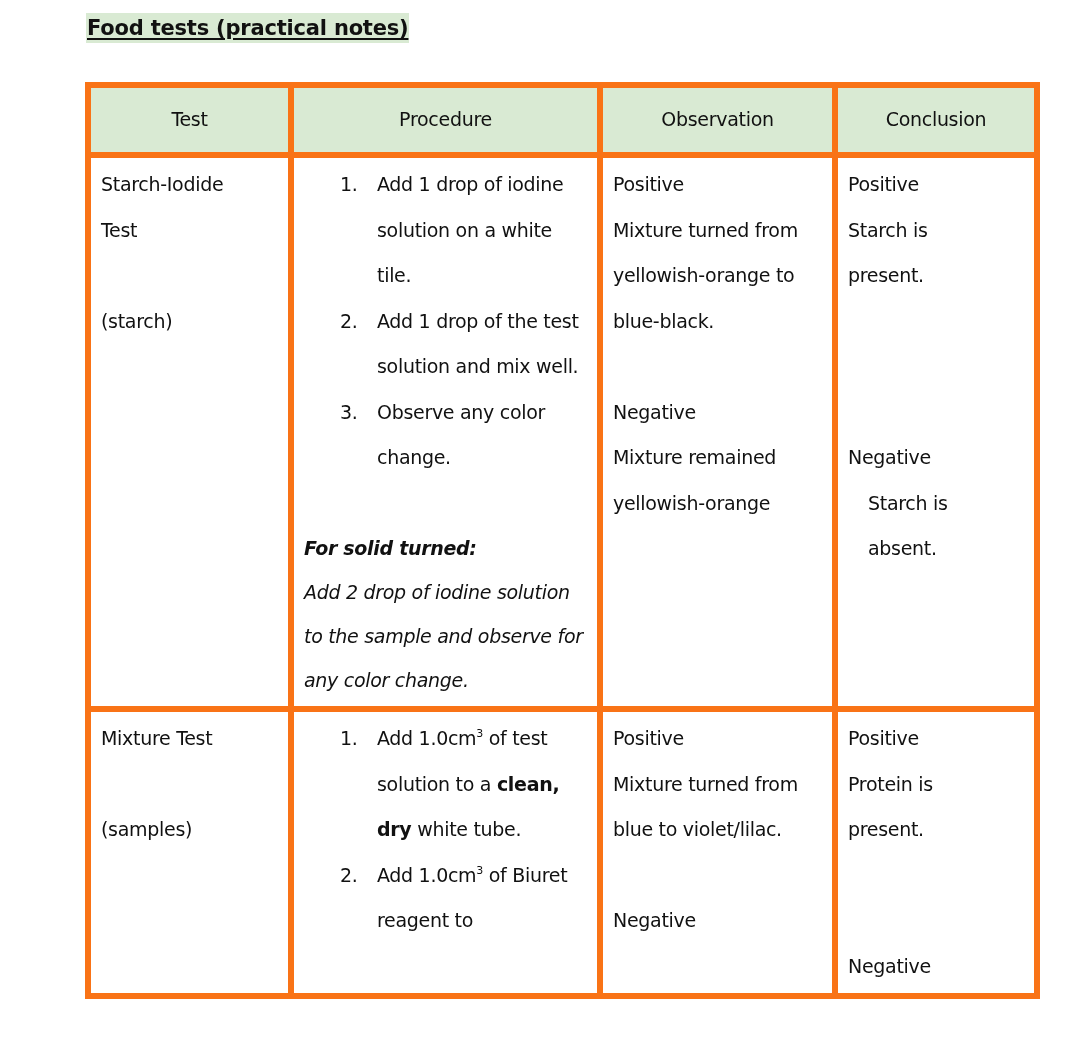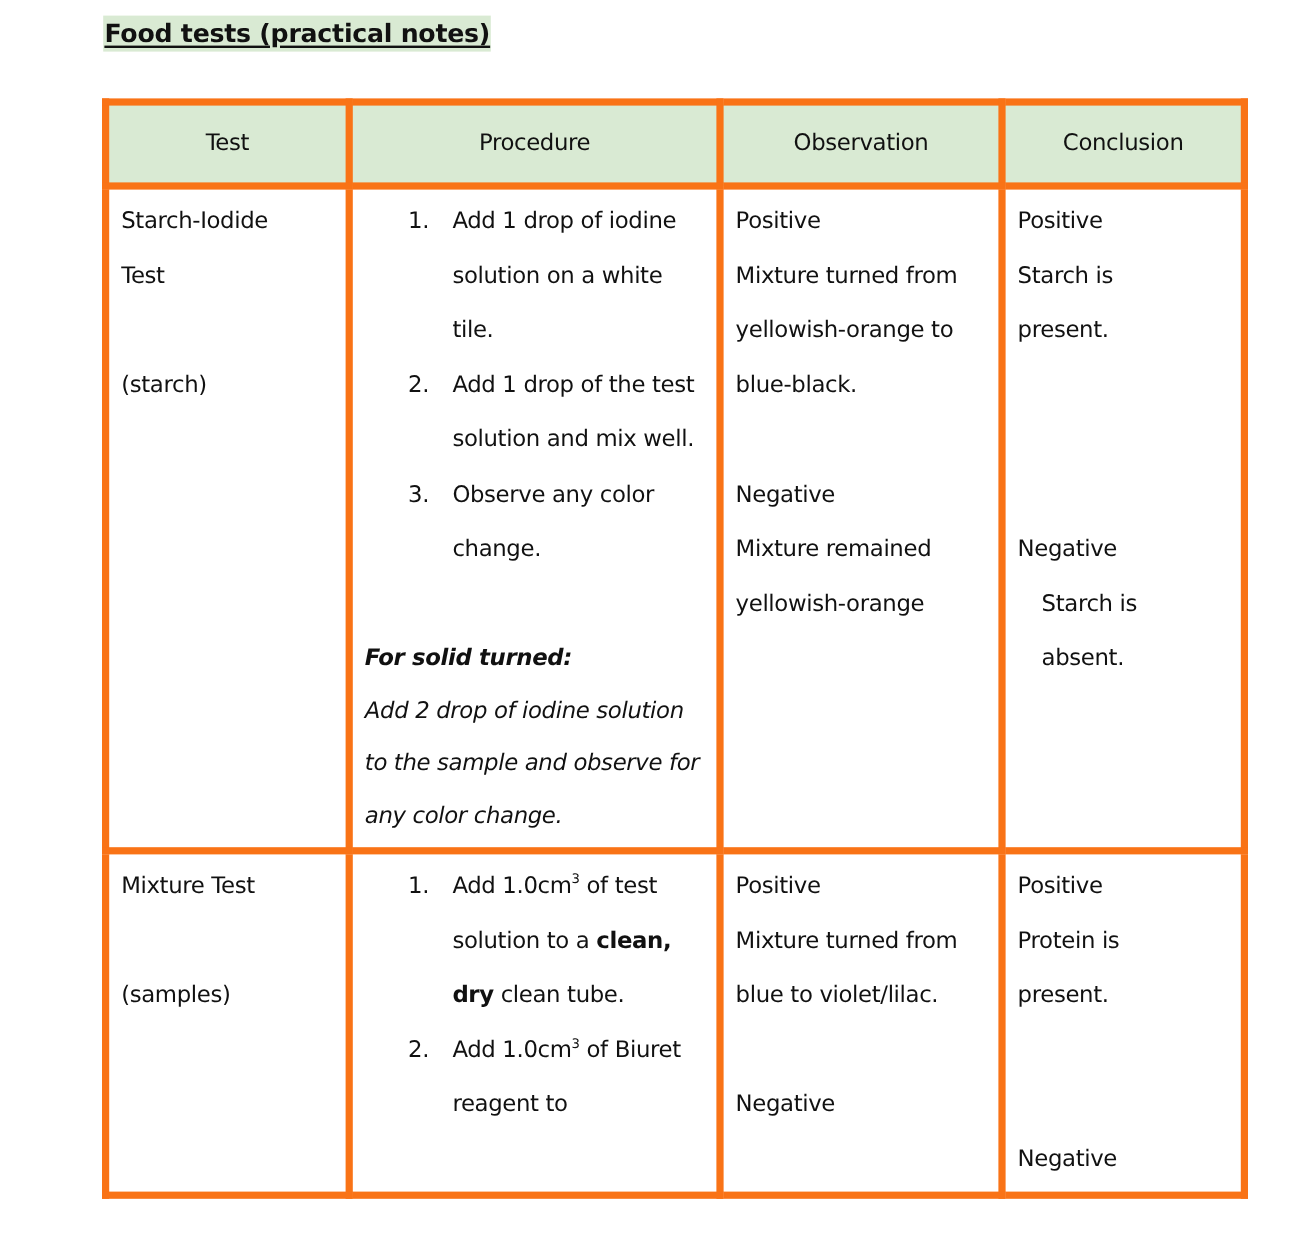--- a/index.html
+++ b/index.html
@@ -165,21 +165,21 @@
 
     <tr>
       <td>
         <span class="test-name">Mixture Test</span>
         <span class="test-target">(samples)</span>
       </td>
       <td>
         <ol class="steps">
           <li>
             <span class="num">1.</span>
-            <span>Add 1.0cm</span><sup>3</sup><span> of test solution to a </span><b class="bold">clean, dry</b><span> clean tube.</span>
+            <span>Add 1.0cm</span><sup>3</sup><span> of test solution to a </span><b class="bold">clean, dry</b><span> white tube.</span>
           </li>
           <li>
             <span class="num">2.</span>
             <span>Add 1.0cm</span><sup>3</sup><span> of Biuret reagent to</span>
           </li>
         </ol>
       </td>
       <td>
         <span class="result-label">Positive</span>
         <span class="result-text">Mixture turned from blue to violet/lilac.</span>

